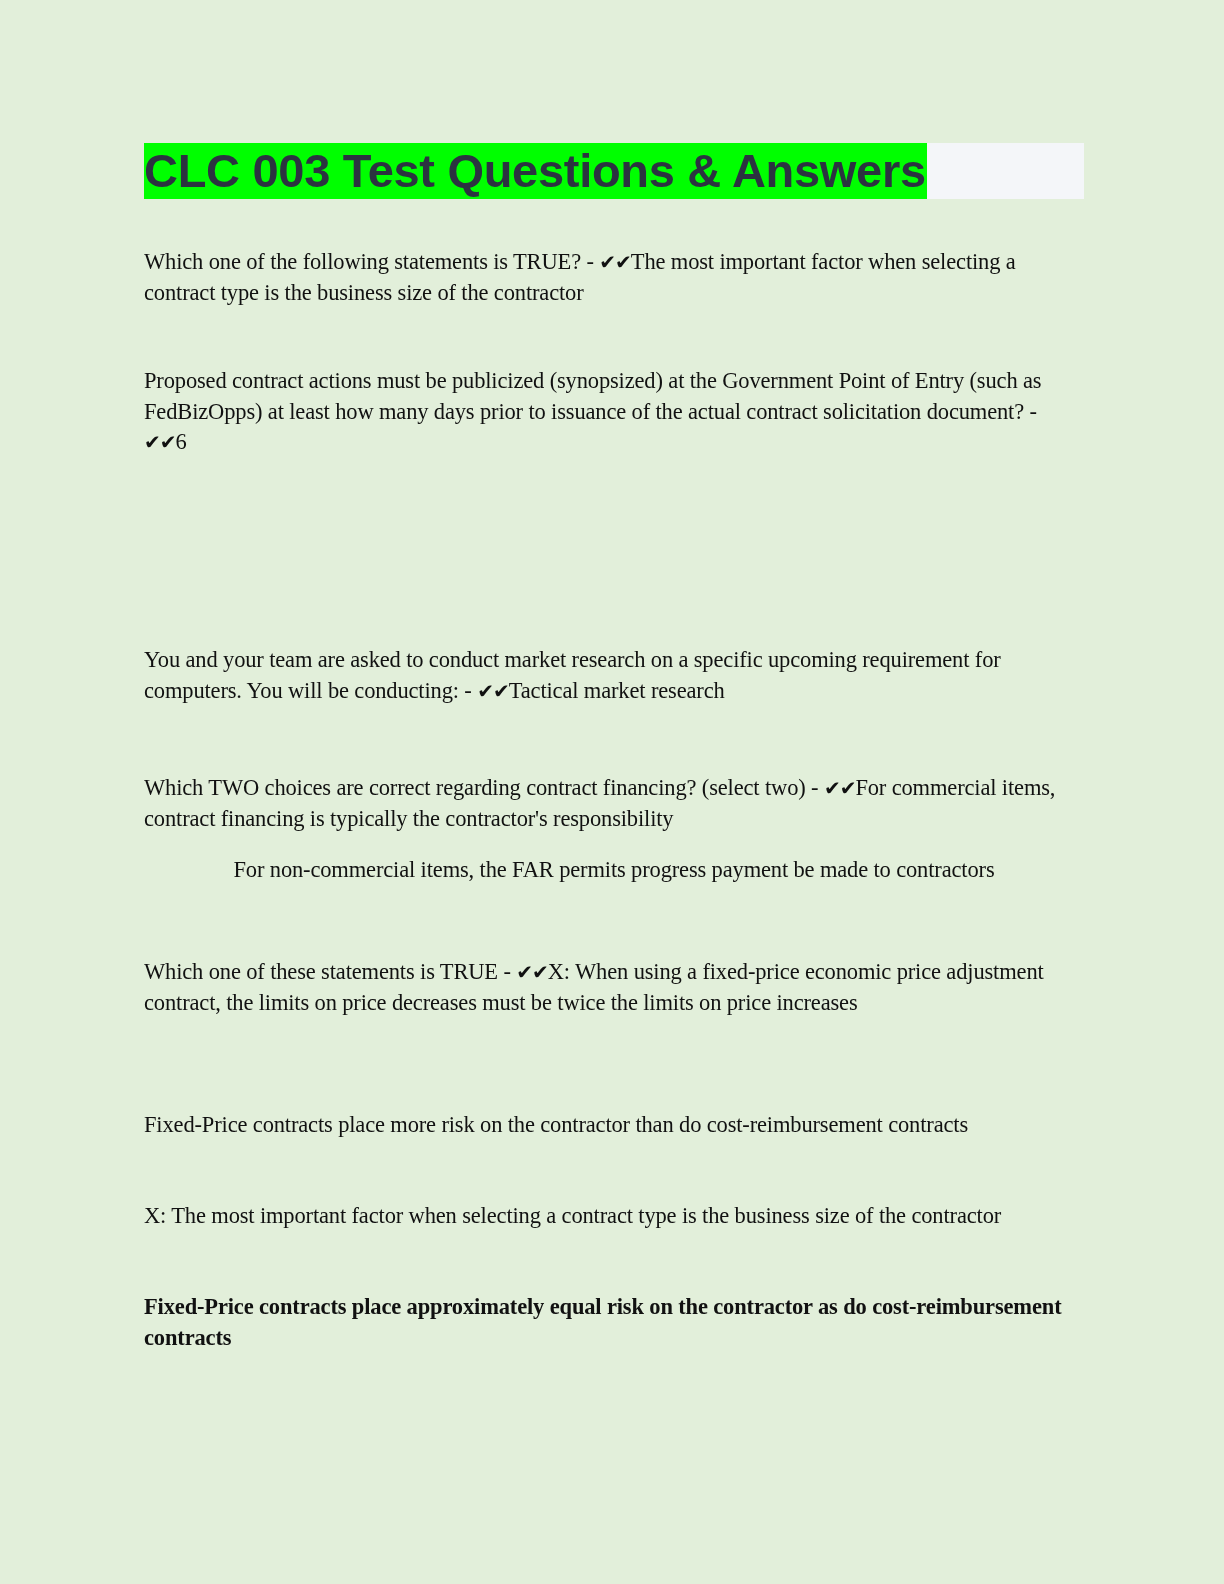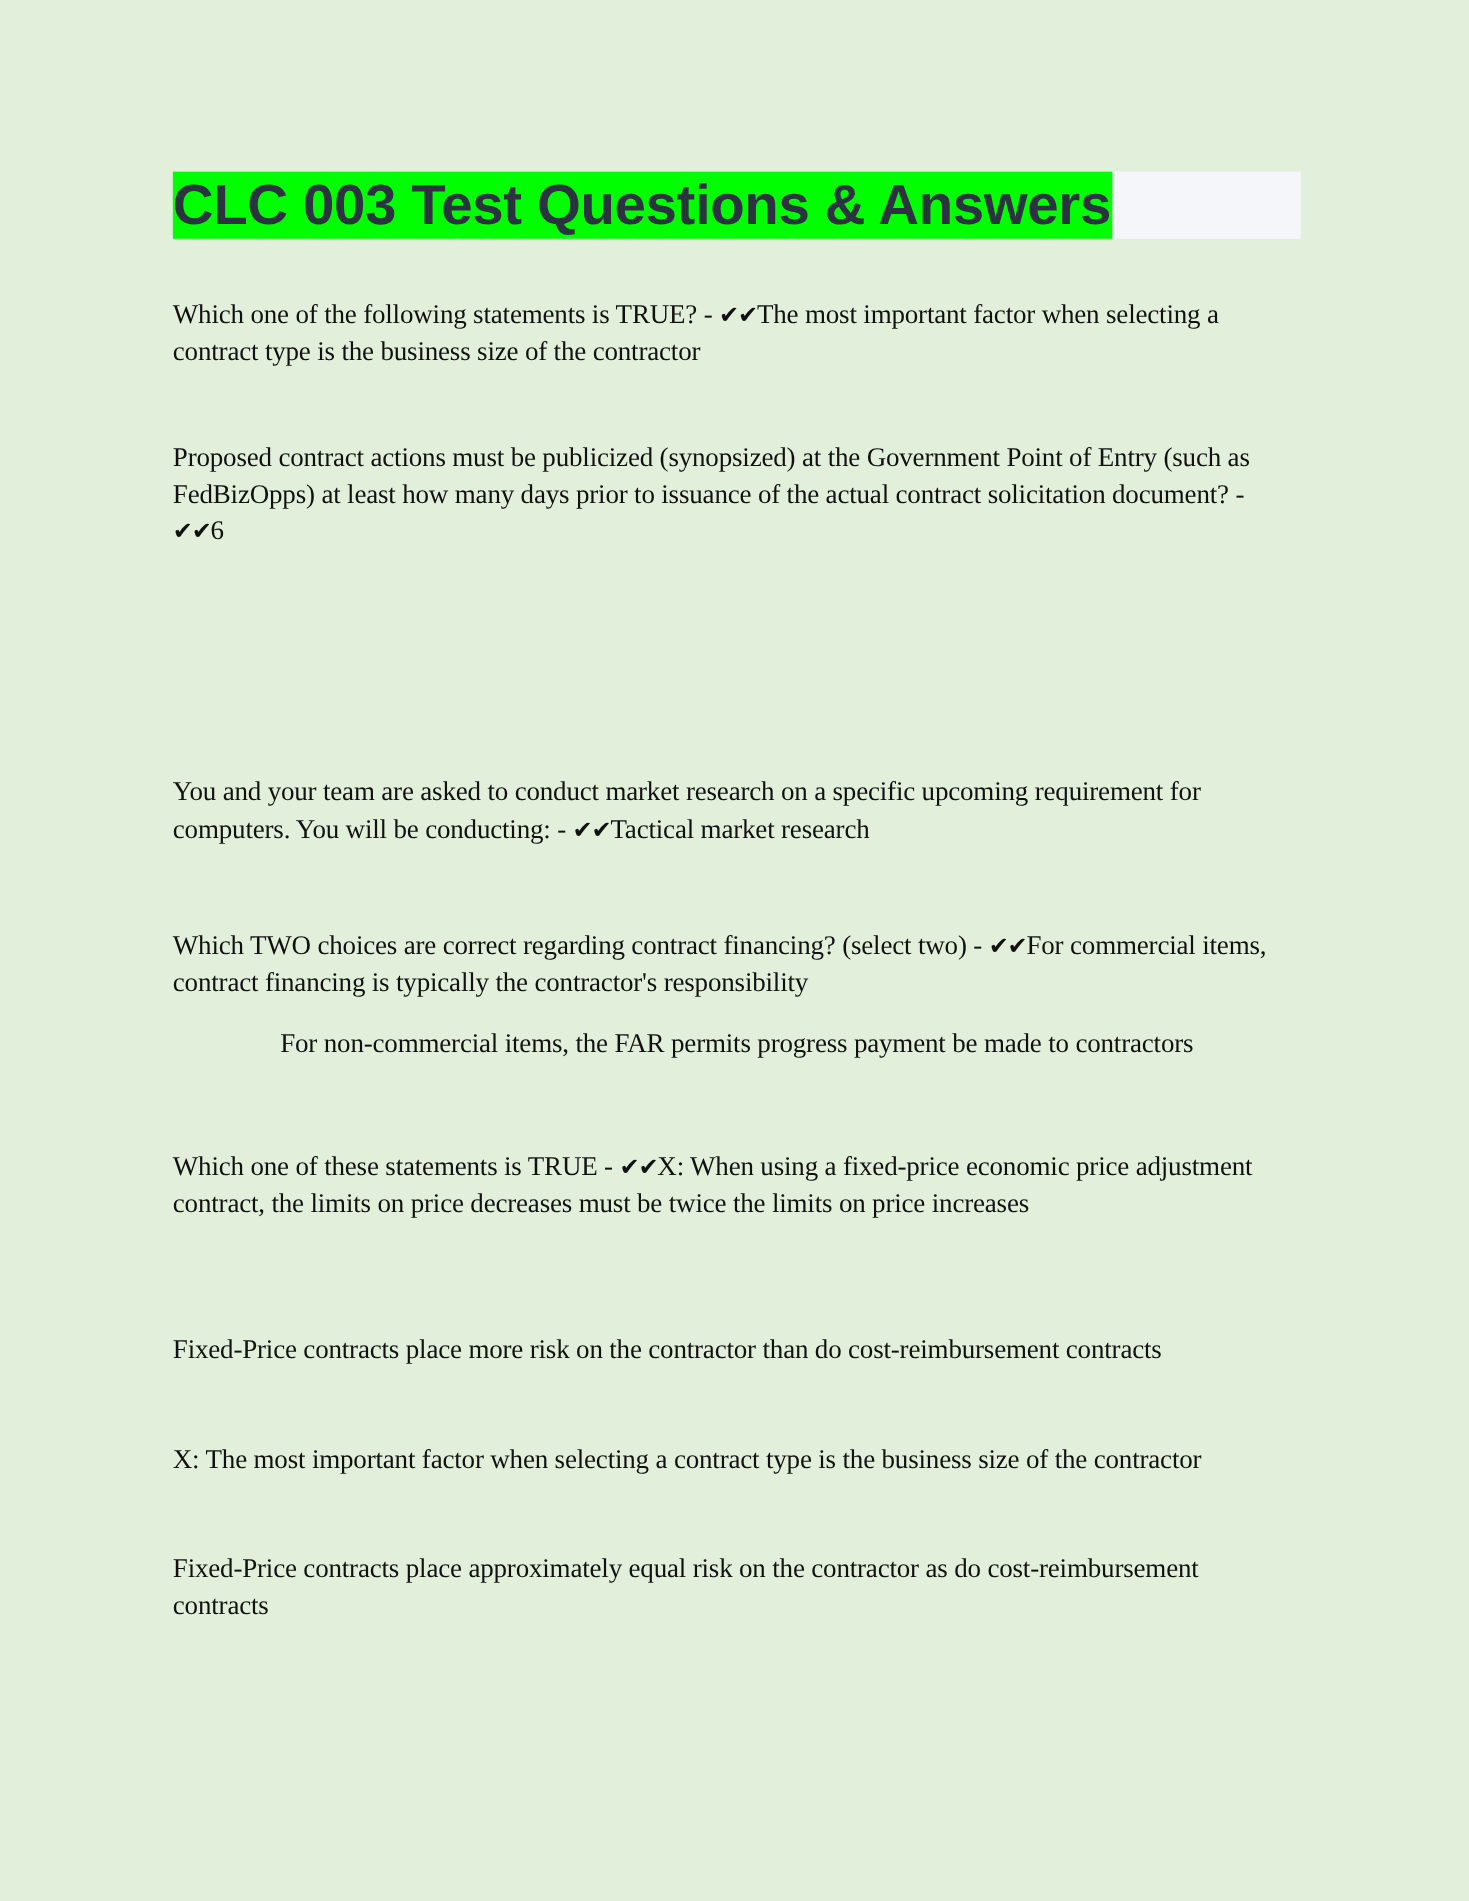--- a/index.html
+++ b/index.html
@@ -98,17 +98,17 @@
   </div>
 
   <div class="block" style="top:1058px;">
     <span>X: The most important factor when selecting a contract type is the business size of the contractor</span>
   </div>
 
   <div class="block" style="top:967px;">
     <span>Fixed-Price contracts place more risk on the contractor than do cost-reimbursement contracts</span>
   </div>
 
-  <div class="block" style="top:1149px;">
+  <div class="block" style="top:1149px;font-weight:bold;">
     <span>Fixed-Price contracts place approximately equal risk on the contractor as do cost-reimbursement contracts</span>
   </div>
 
 </div>
 
 </body></html>

